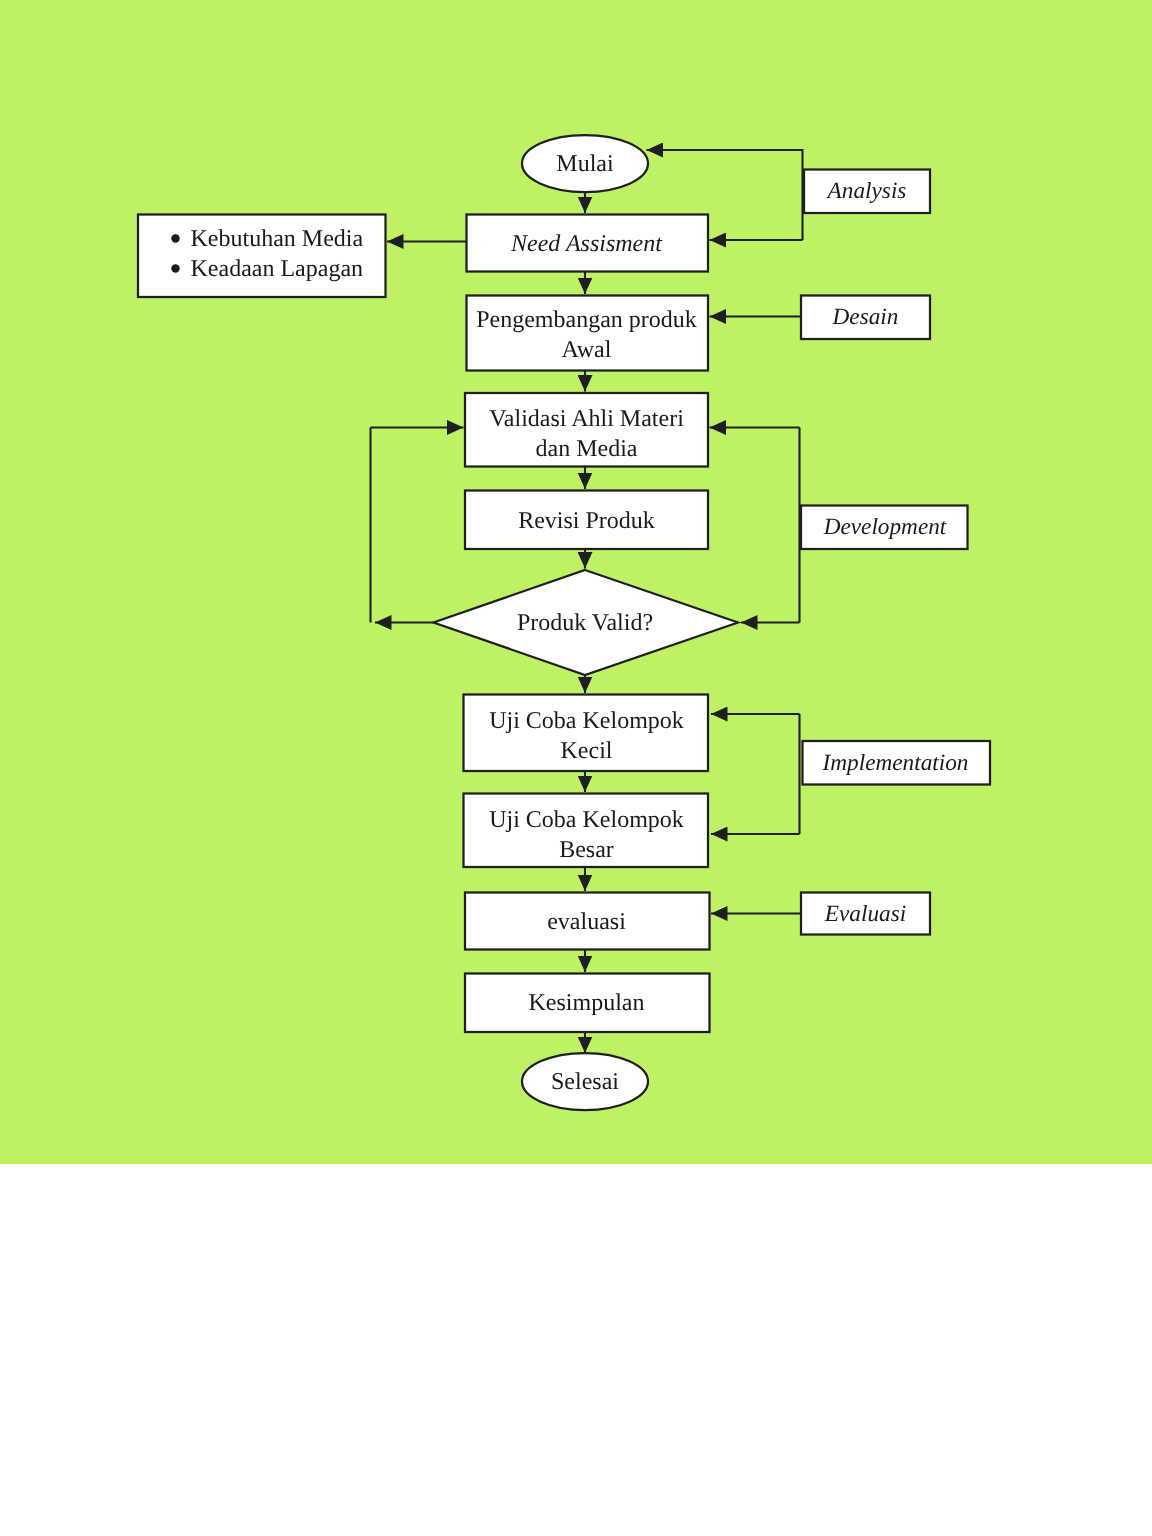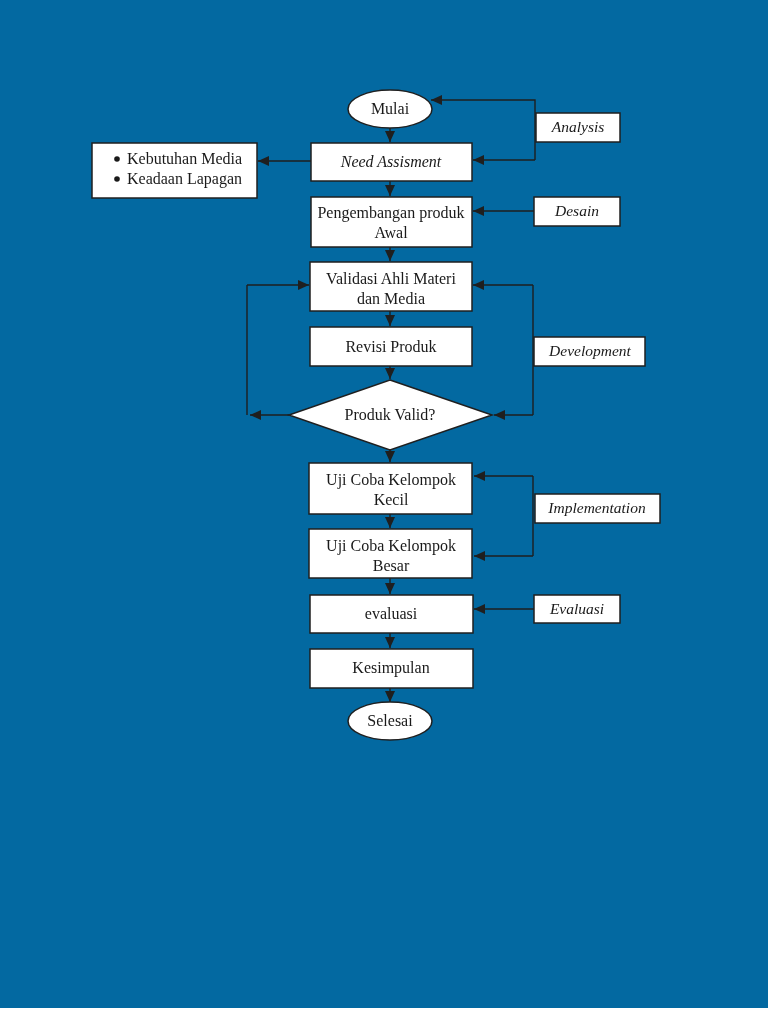--- a/index.html
+++ b/index.html
@@ -6,22 +6,22 @@
     margin: 0;
     padding: 0;
     background: #ffffff;
     width: 768px;
     height: 1024px;
     font-family: "Liberation Serif", "DejaVu Serif", serif;
   }
   #page {
     position: relative;
     width: 768px;
-    height: 1008px;
-    background: #0369a1;
+    height: 776px;
+    background: #bef264;
     overflow: hidden;
   }
   svg { display: block; }
   .shape {
     fill: #ffffff;
     stroke: #1f1f1f;
     stroke-width: 1.5;
   }
   .conn {
     fill: none;

